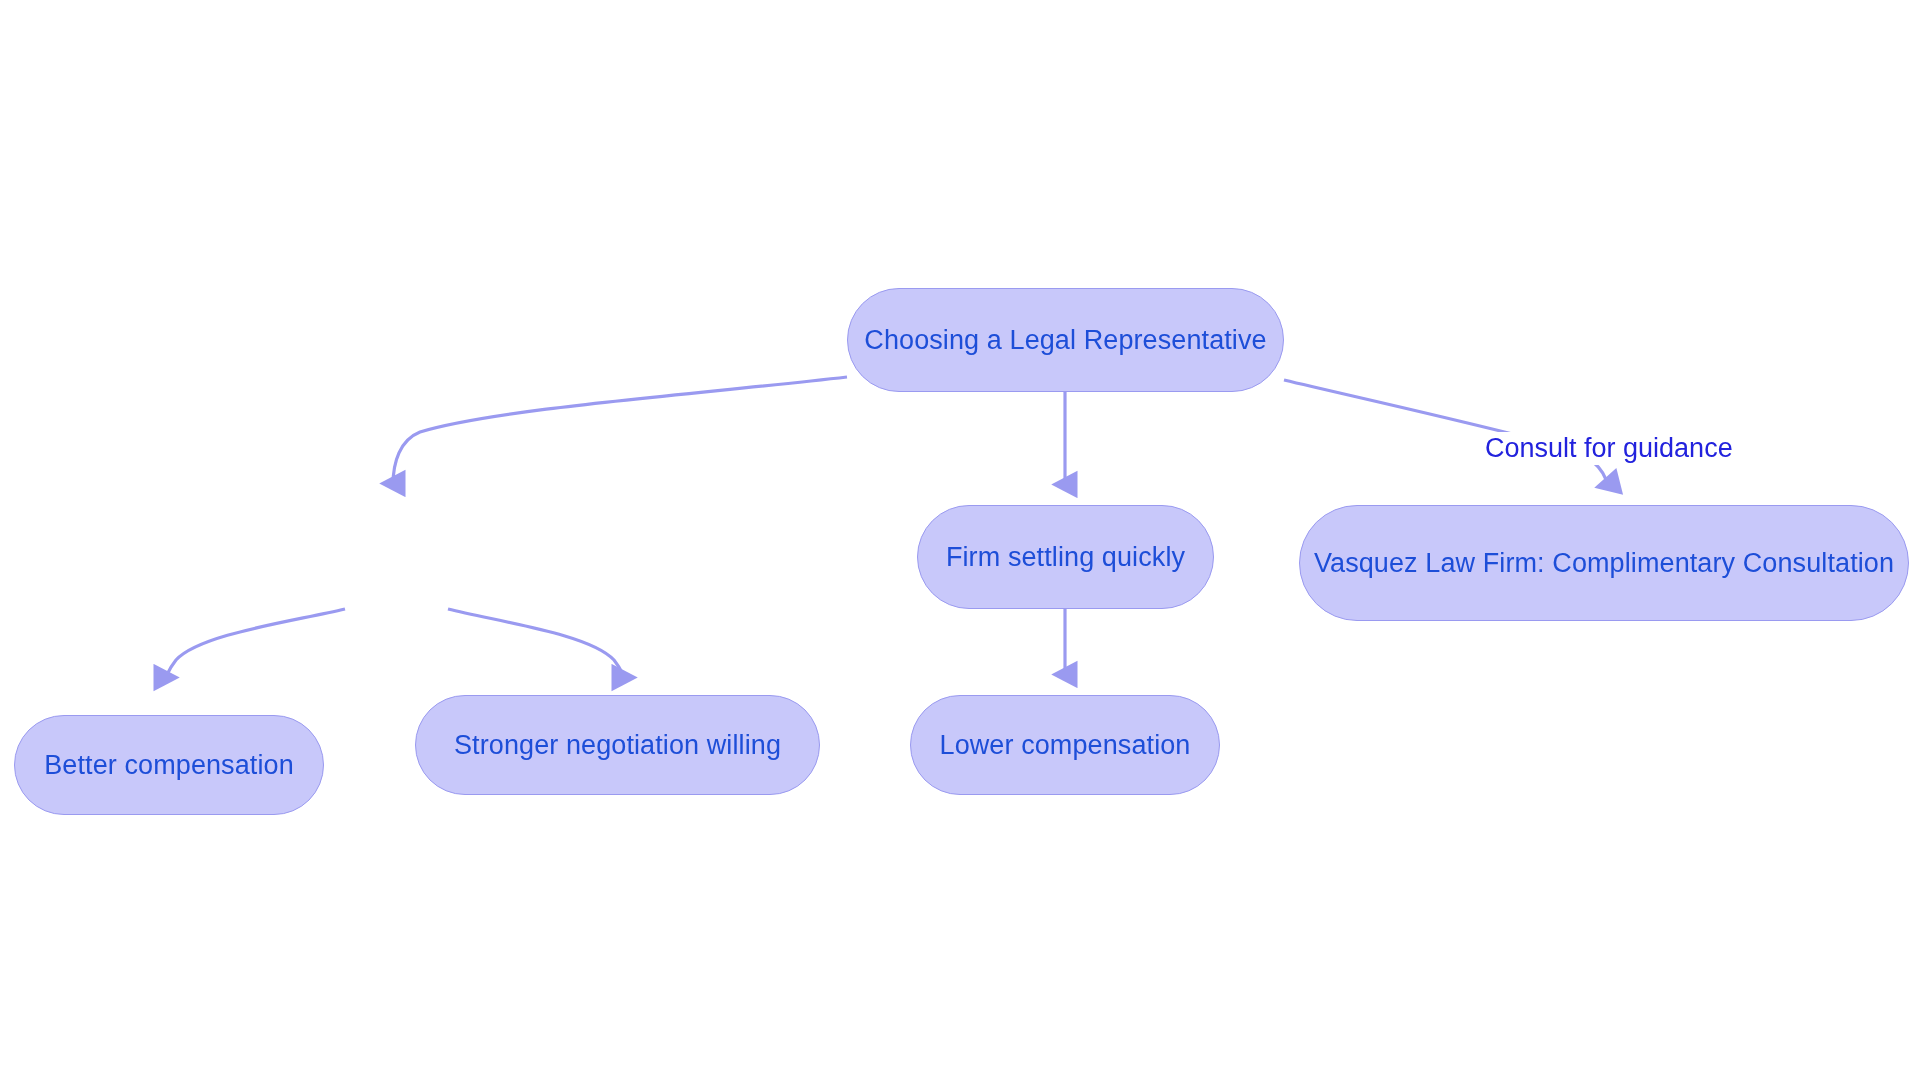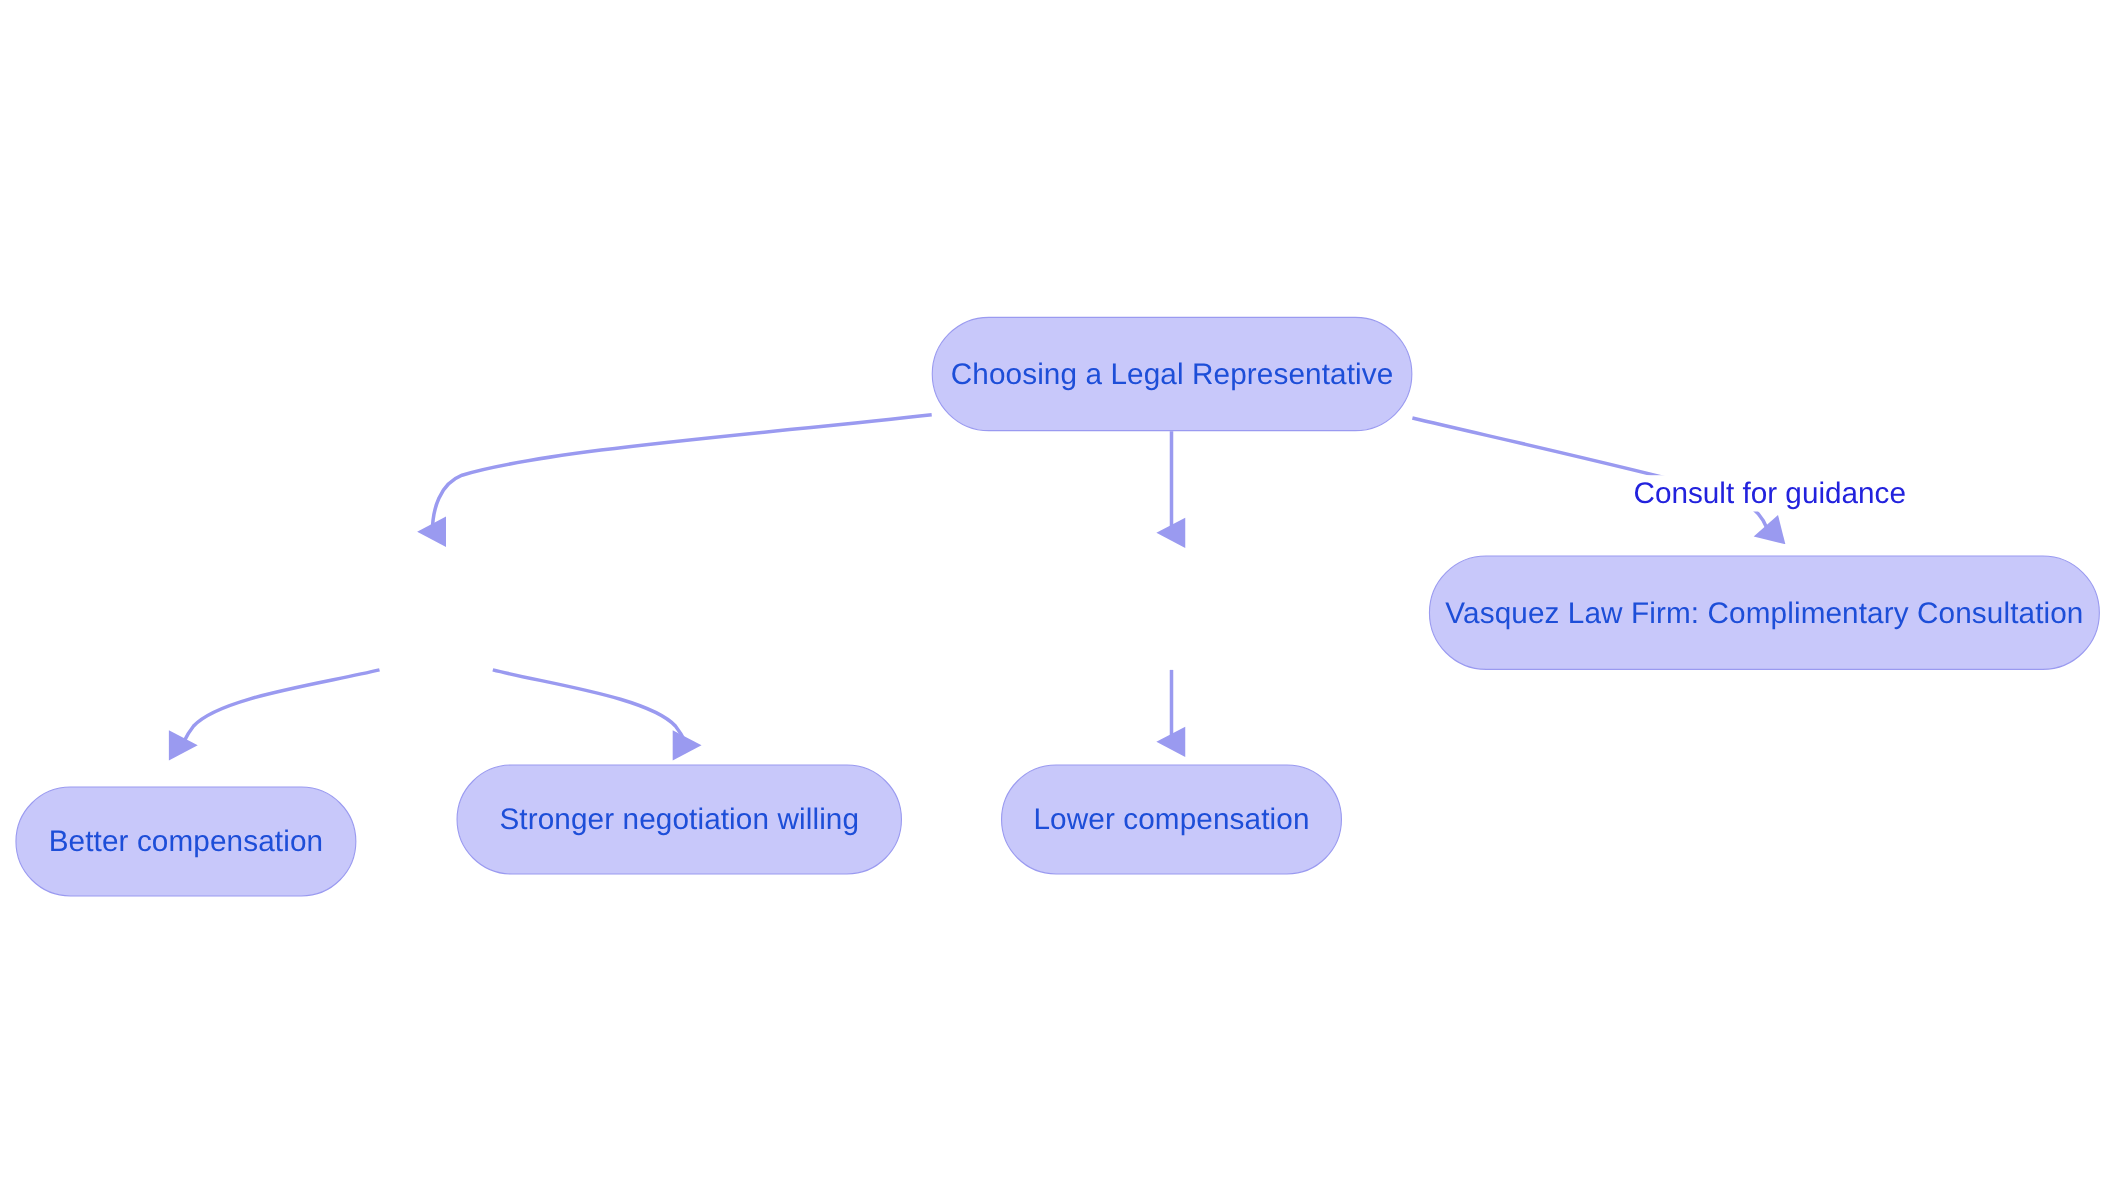--- a/index.html
+++ b/index.html
@@ -79,22 +79,25 @@
     <path d="M 448 609 C 500 622, 590 634, 614 660 C 622 670, 624 678, 624 676" fill="none" stroke="#9a9af0" stroke-width="3.2" marker-end="url(#arrowhead)"></path>
 
     <path d="M 1065 609 L 1065 676" fill="none" stroke="#9a9af0" stroke-width="3.2" marker-end="url(#arrowhead)"></path>
   </svg>
 
   <div class="node" style="left:847px; top:288px; width:437px; height:104px;">
     <span class="node-label">Choosing a Legal Representative</span>
   </div>
 
 
+  <div class="node" style="left:917px; top:505px; width:297px; height:104px;">
+    <span class="node-label">Firm settling quickly</span>
+  </div>
 
-  <div class="node" style="left:1299px; top:505px; width:610px; height:104px;">
+  <div class="node" style="left:1299px; top:505px; width:610px; height:116px;">
     <span class="node-label">Vasquez Law Firm: Complimentary Consultation</span>
   </div>
 
   <div class="node" style="left:14px; top:695px; width:310px; height:100px;margin-top:20px;">
     <span class="node-label">Better compensation</span>
   </div>
 
   <div class="node" style="left:415px; top:695px; width:405px; height:100px;">
     <span class="node-label">Stronger negotiation willing</span>
   </div>

